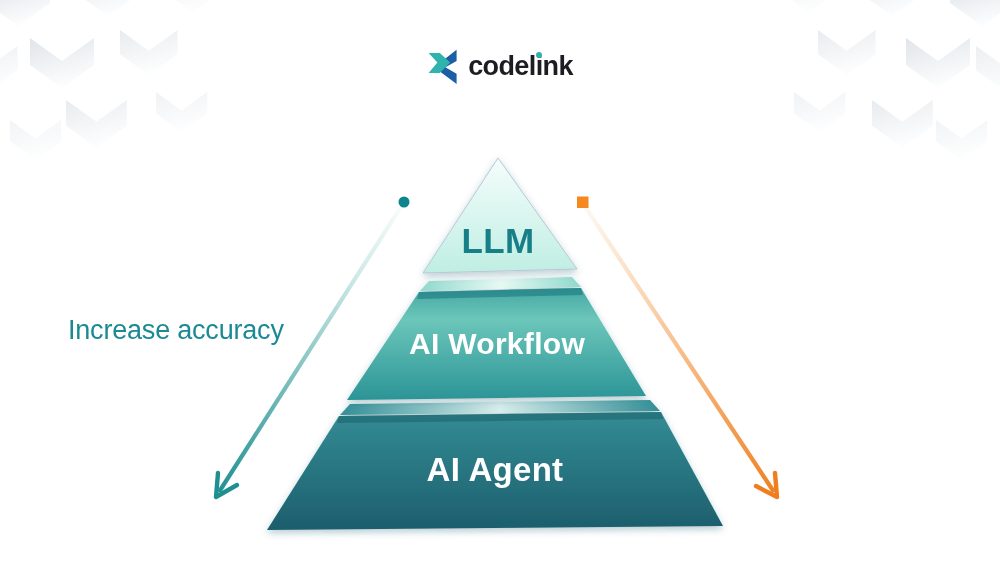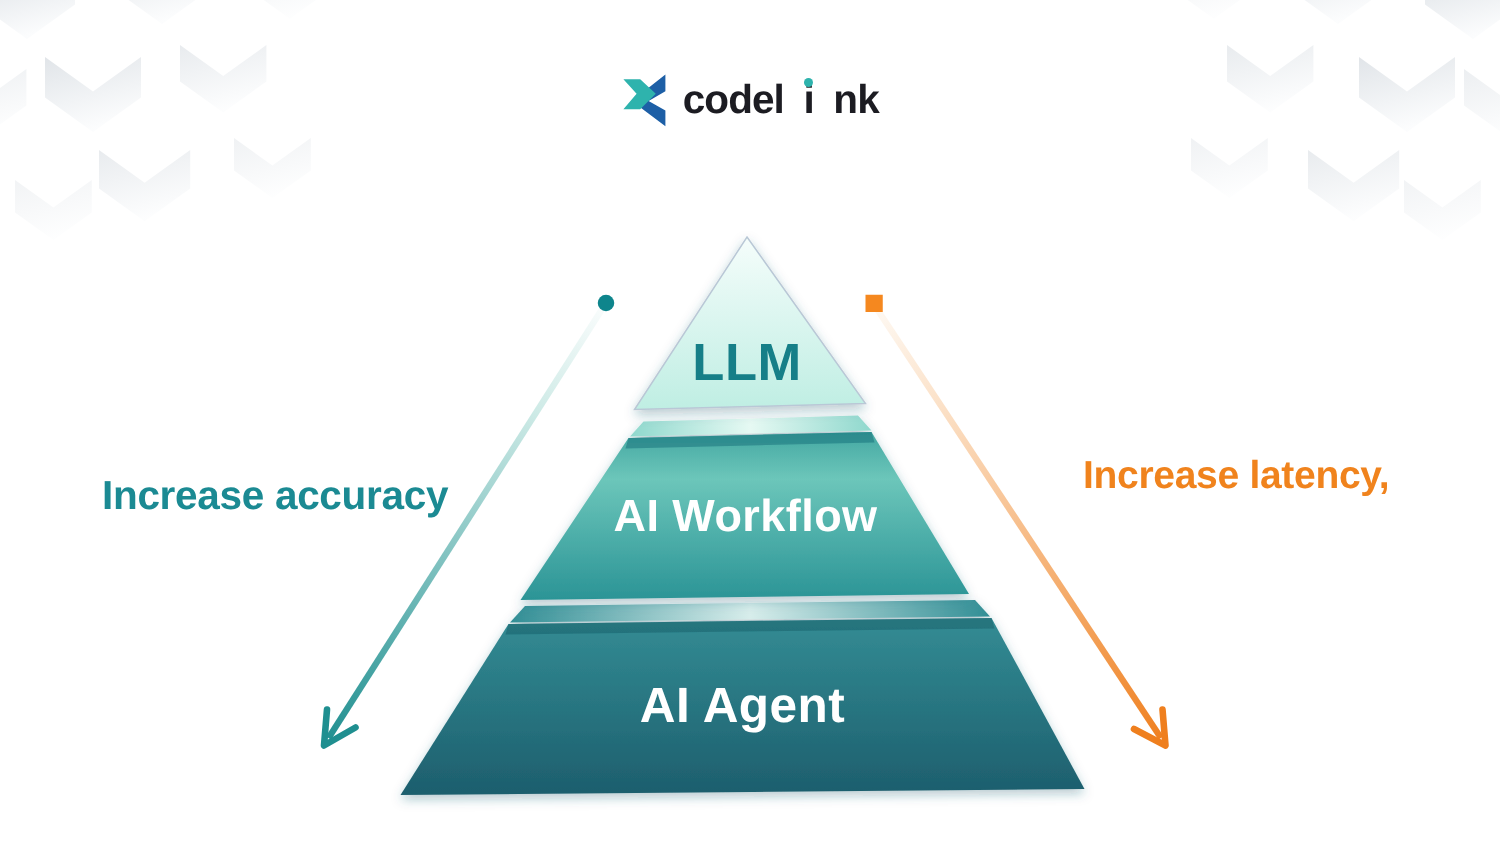--- a/index.html
+++ b/index.html
@@ -7,28 +7,28 @@
     position:relative;width:1000px;height:563px;background:#ffffff;
     overflow:hidden;font-family:"Liberation Sans",sans-serif;
   }
   .scene-svg{position:absolute;left:0;top:0;}
   .logo{
     position:absolute;top:45px;left:0;right:0;height:42px;
     display:flex;justify-content:center;align-items:center;gap:9px;z-index:5;
   }
   .logo-word{
     font-size:27px;font-weight:bold;color:#1c1c22;letter-spacing:-0.6px;
-    display:flex;align-items:baseline;gap:13px;
+    display:flex;align-items:baseline;
   }
   .logo-i{position:relative;display:inline-block;}
   .logo-i::after{
     content:"";position:absolute;width:6px;height:6px;border-radius:50%;
     background:#2eb3ad;top:1px;left:50%;transform:translateX(-50%);
   }
-  .side-label{position:absolute;font-weight:bold;z-index:4;}
+  .side-label{position:absolute;font-weight:normal;z-index:4;}
   .side-label.left{left:68px;top:315px;font-size:27px;color:#1b8a93;letter-spacing:-0.2px;}
   .side-label.right{left:722px;top:301px;font-size:26px;color:#f0831d;line-height:30px;letter-spacing:-0.2px;}
   .tier-label{
     font-family:"Liberation Sans",sans-serif;font-weight:bold;
     text-anchor:middle;letter-spacing:0.3px;
   }
 </style>
 </head>
 <body>
 
@@ -147,16 +147,15 @@
     <span class="logo-word">
         <span>codel</span>
         <span class="logo-i">i</span>
         <span>nk</span>
       </span>
   </div>
 
   <div class="side-label left">Increase accuracy</div>
 
   <div class="side-label right">
-    <div>Increase latency,</div>
   </div>
 
 </div>
 
 </body></html>

